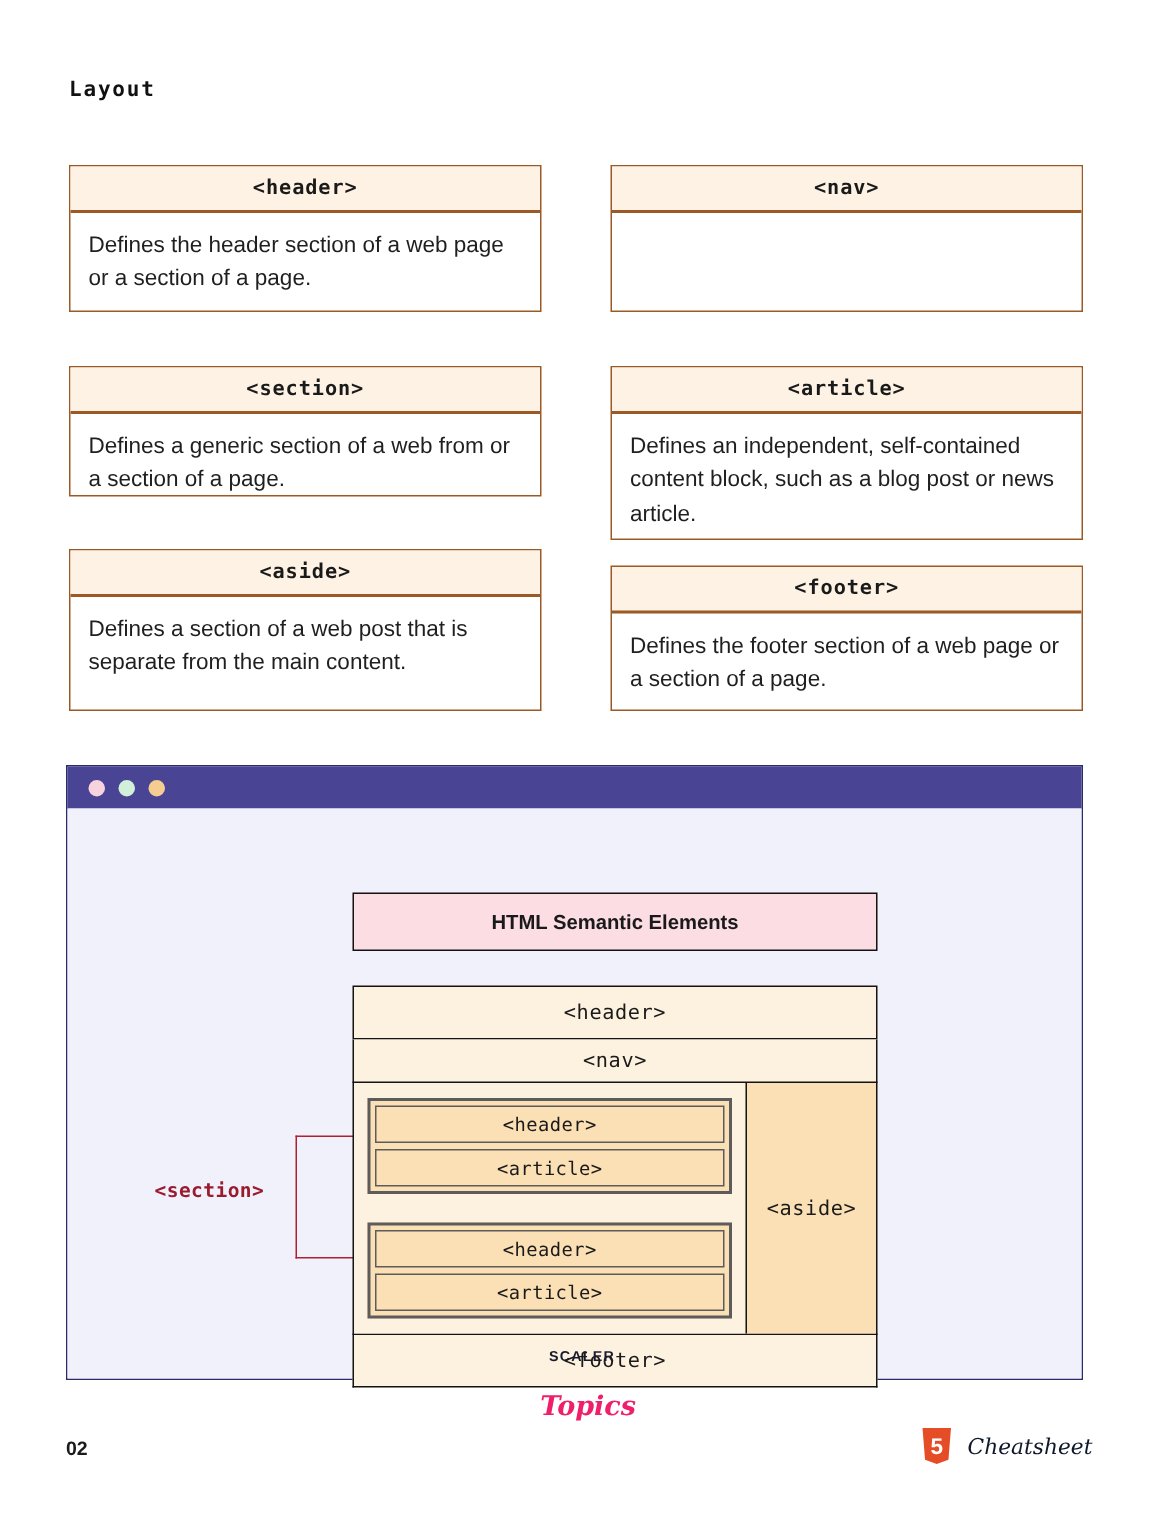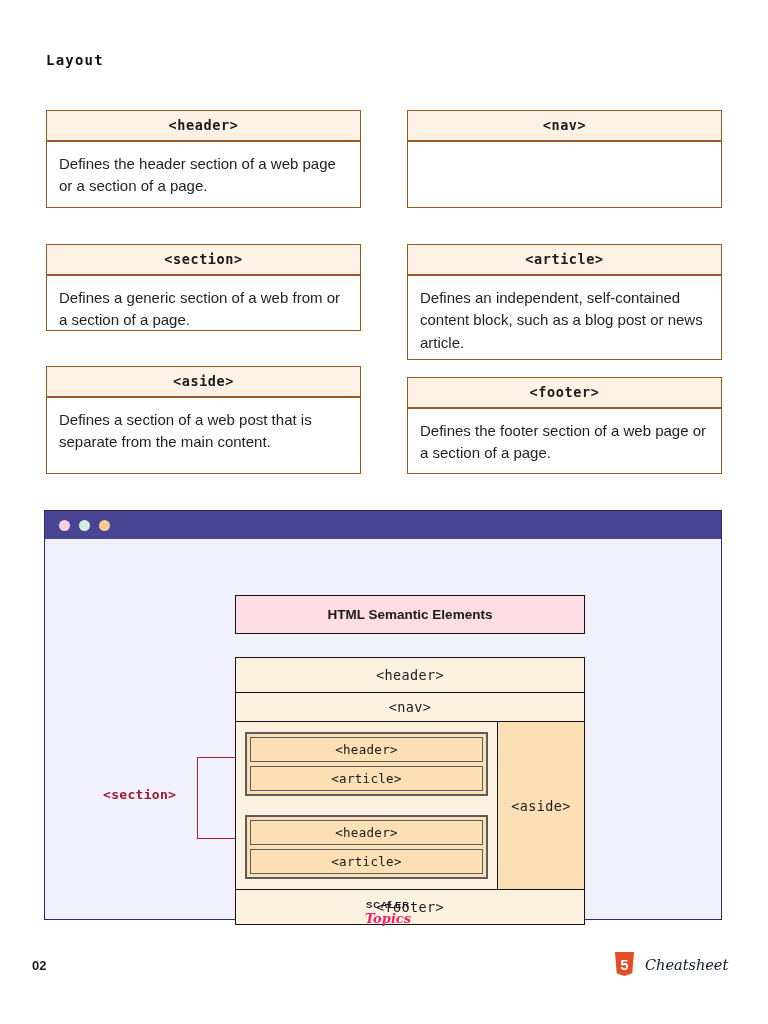--- a/index.html
+++ b/index.html
@@ -188,21 +188,21 @@
     font-family: "DejaVu Sans Mono", monospace;
     font-size: 13px;
     font-weight: bold;
     color: #9b1b2e;
     letter-spacing: 0.3px;
   }
 
   
   .pg-num {
     position: absolute;
-    left: 32px;
+    left: 44px;
     top: 958px;
     font-size: 13px;
     font-weight: bold;
     color: #1a1a1a;
   }
   .scaler {
     position: absolute;
     left: 352px;
     top: 900px;
     width: 72px;
@@ -211,24 +211,25 @@
   }
   .scaler-top {
     font-size: 9.5px;
     font-weight: bold;
     letter-spacing: 0.8px;
     color: #1a1a2e;
   }
   .scaler-bot {
     font-family: "DejaVu Serif", serif;
     font-style: italic;
-    font-size: 13px;
+    font-size: 18px;
     font-weight: bold;
     color: #ef1f6b;
-    margin-top: 2px;
+    margin-top: 19px;
+    text-align: right;
   }
   .cheat {
     position: absolute;
     left: 614px;
     top: 952px;
     display: flex;
     align-items: center;
     gap: 10px;
   }
   .html5-shield {

